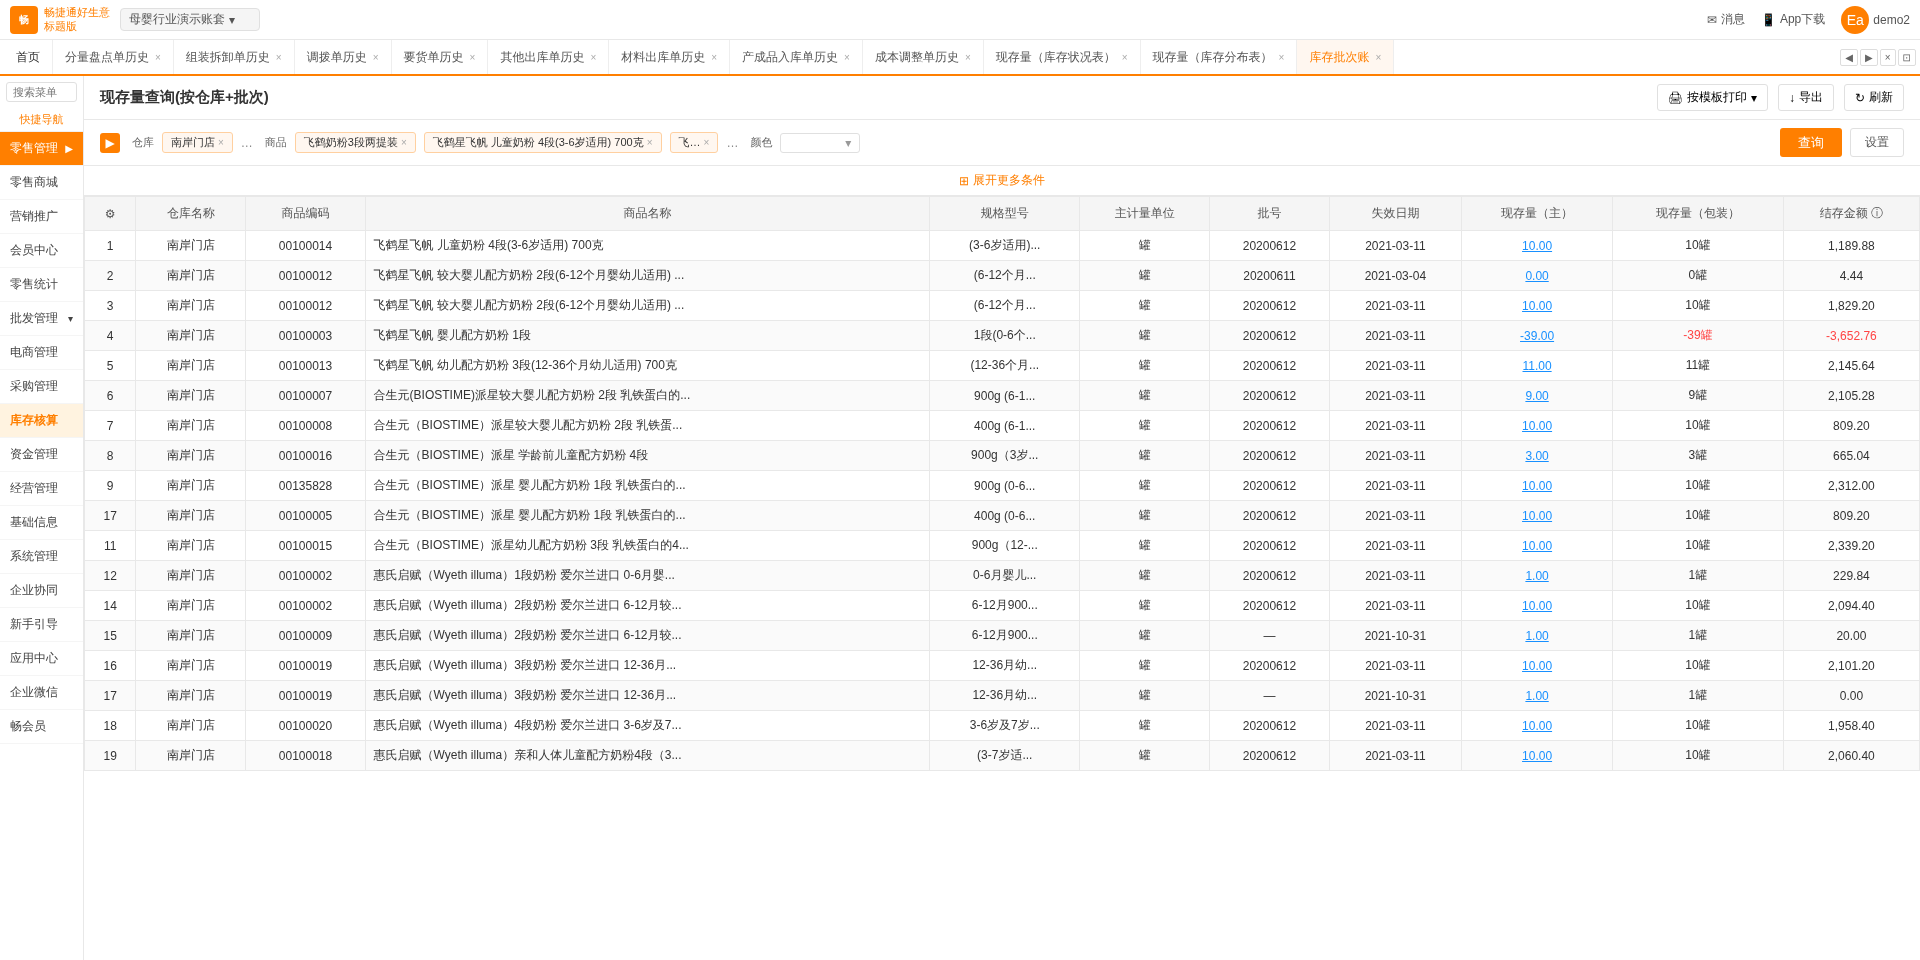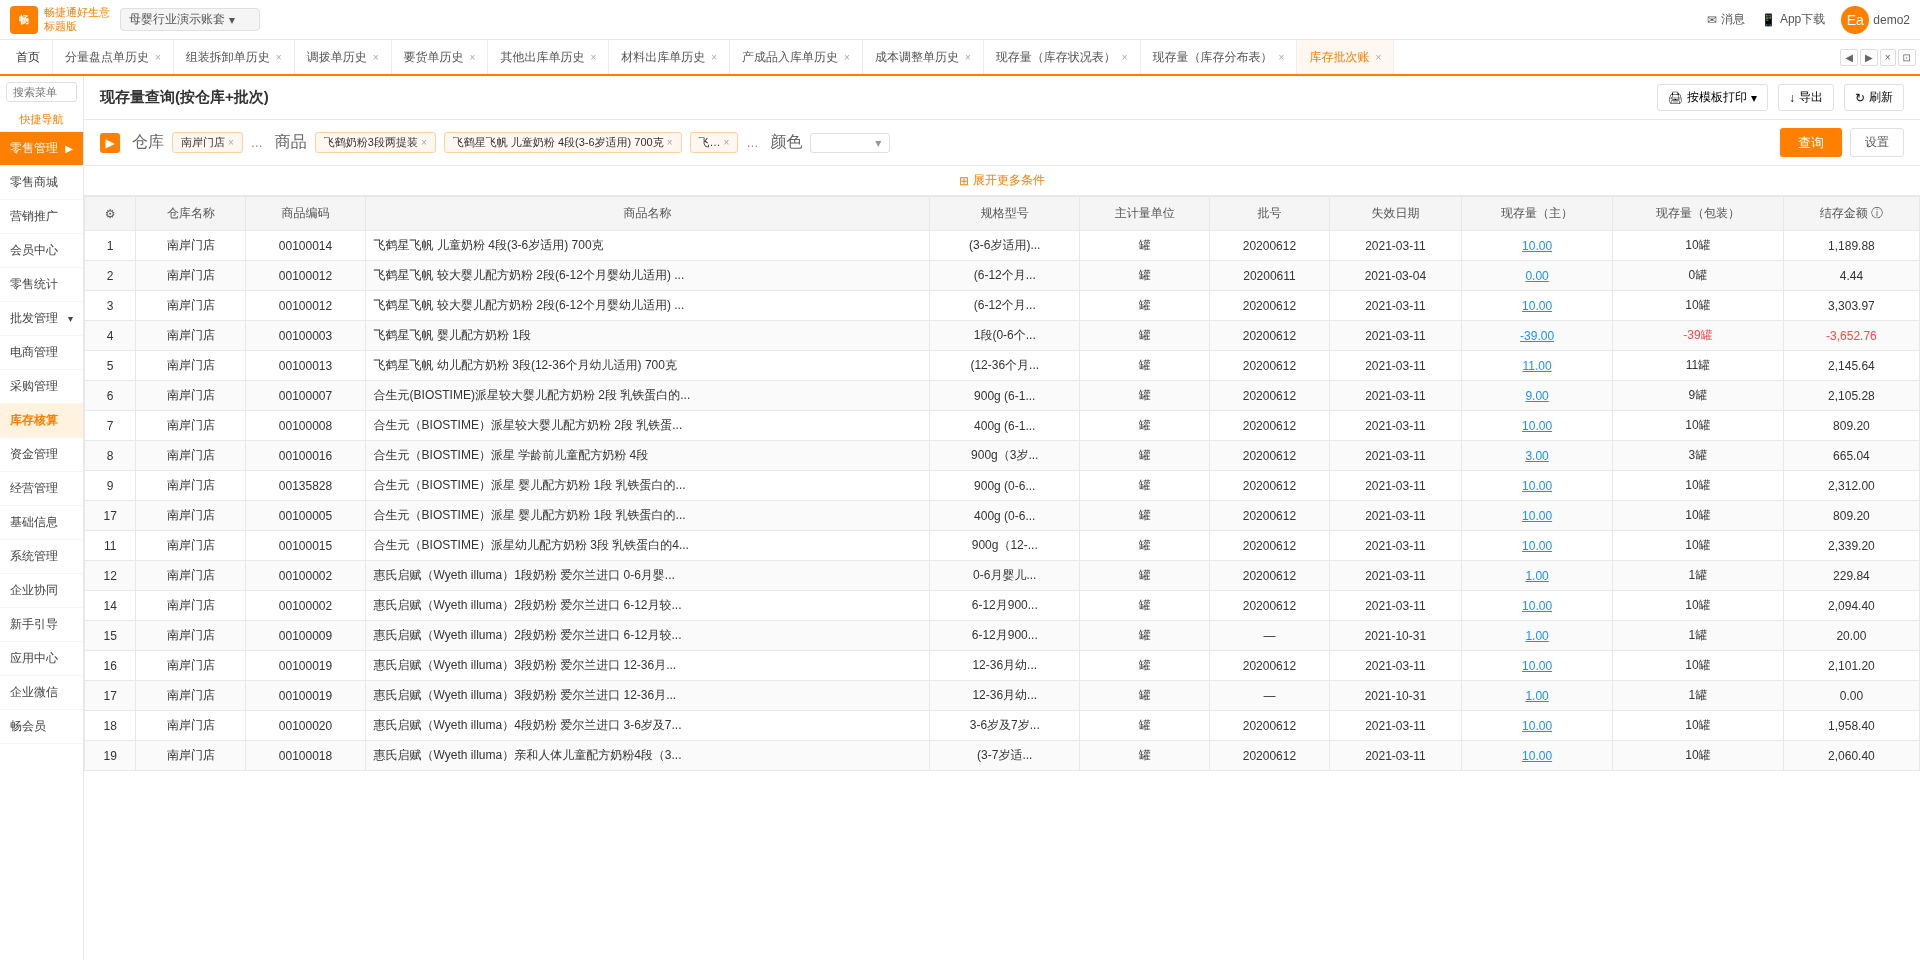--- a/index.html
+++ b/index.html
@@ -65,21 +65,21 @@
 
     
     .filter-bar {
       background: #fff; padding: 8px 16px; border-bottom: 1px solid #e8e8e8;
       display: flex; align-items: center; gap: 12px; flex-wrap: wrap;
     }
     .filter-expand-btn {
       display: flex; align-items: center; gap: 4px; background: none; border: none;
       color: #ff7f00; cursor: pointer; font-size: 12px; padding: 2px 6px;
     }
-    .filter-label { font-size: 16px; color: #666; white-space: nowrap; }
+    .filter-label { font-size: 11px; color: #666; white-space: nowrap; }
     .filter-tag {
       display: flex; align-items: center; gap: 3px; background: #fff7f0; border: 1px solid #ffd0a0;
       border-radius: 3px; padding: 2px 8px; font-size: 11px; color: #333;
     }
     .filter-tag .tag-x { color: #aaa; cursor: pointer; font-size: 10px; }
     .filter-dots { color: #888; font-size: 12px; cursor: pointer; }
     .filter-section { display: flex; align-items: center; gap: 8px; }
     .expand-btn-row {
       display: flex; justify-content: center; padding: 4px 0;
       background: #fff; border-bottom: 1px solid #e8e8e8;
@@ -399,21 +399,21 @@
     <td>3</td>
     <td>南岸门店</td>
     <td>00100012</td>
     <td class="left">飞鹤星飞帆 较大婴儿配方奶粉 2段(6-12个月婴幼儿适用) ...</td>
     <td>(6-12个月...</td>
     <td>罐</td>
     <td>20200612</td>
     <td>2021-03-11</td>
     <td class="link-val">10.00</td>
     <td class="">10罐</td>
-    <td class="">3,303.97</td>
+    <td class="">1,829.20</td>
   </tr>
             <tr>
     <td>4</td>
     <td>南岸门店</td>
     <td>00100003</td>
     <td class="left">飞鹤星飞帆 婴儿配方奶粉 1段</td>
     <td>1段(0-6个...</td>
     <td>罐</td>
     <td>20200612</td>
     <td>2021-03-11</td>

